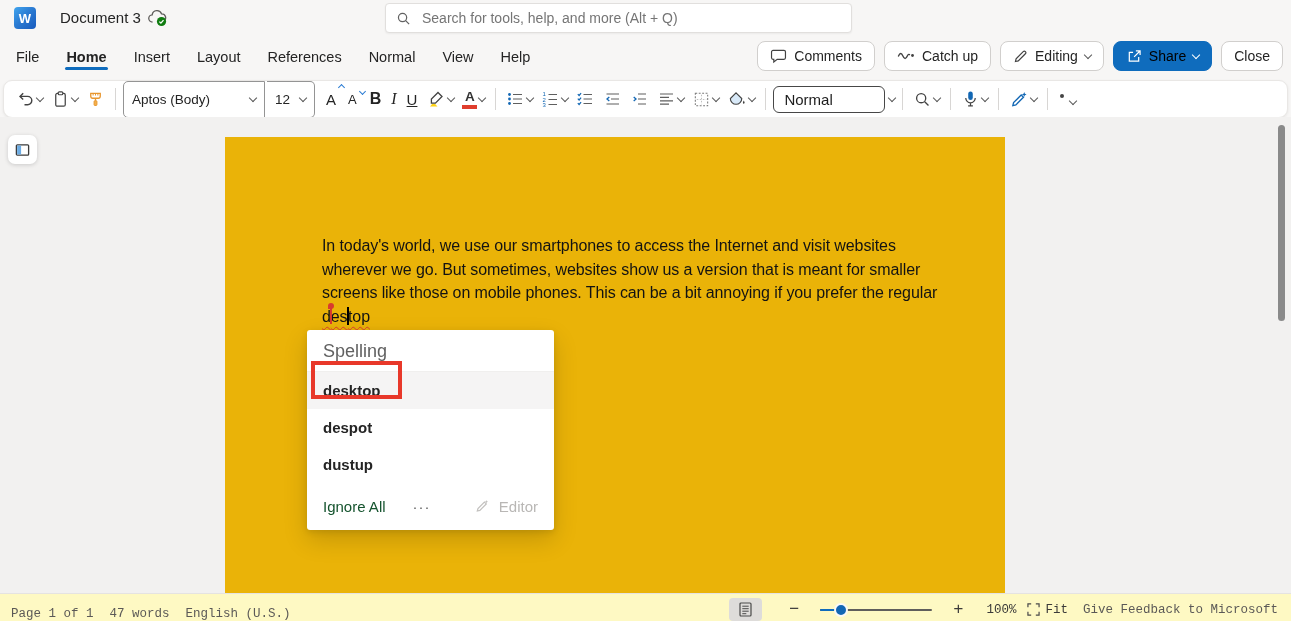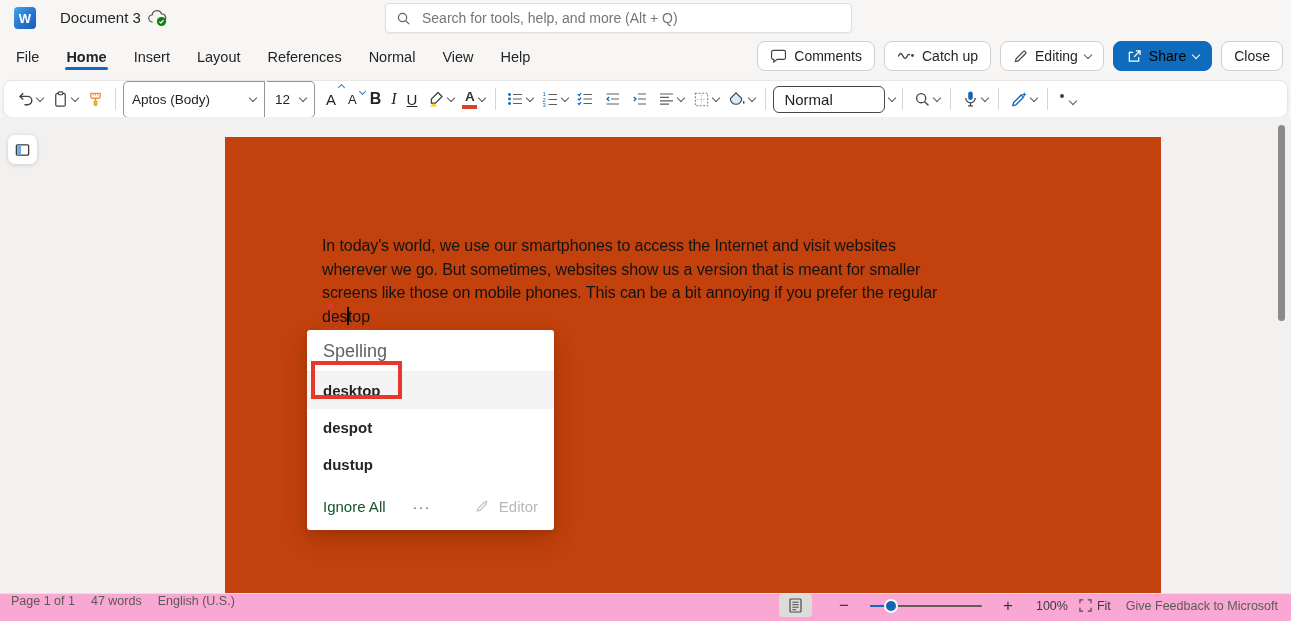--- a/index.html
+++ b/index.html
@@ -62,21 +62,21 @@
   .growshrink .mark.down { transform:rotate(45deg); top:-1px; }
   .fontcolor { display:flex; flex-direction:column; align-items:center; line-height:1; }
   .fontcolor .letter { font-size:13.5px; font-weight:bold; color:#333; }
   .fontcolor .bar { width:15px; height:4px; margin-top:1.5px; }
   .stylesbox { border:1.6px solid #474747; border-radius:6px; height:27px; width:112px;
     display:flex; align-items:center; padding:0 10px; font-size:15px; color:#1c1c1c; background:#fff; }
   .dotmore { width:4px; height:4px; border-radius:50%; background:#444; margin:0 4px 6px 2px; }
 
   
   .canvas { position:absolute; top:117px; left:0; width:1291px; height:476px; background:#f2f1f0; }
-  .page { position:absolute; left:225px; top:20px; width:936px; height:456px; background:#c2410c; }
+  .page { position:absolute; left:225px; top:20px; width:780px; height:456px; background:#eab308; }
   .navtoggle { position:absolute; left:8px; top:18px; width:29px; height:29px; background:#fff;
     border-radius:7px; box-shadow:0 1px 4px rgba(0,0,0,.16); display:flex; align-items:center; justify-content:center; }
   .doc-text { position:absolute; left:97px; top:97px; font-size:16px; line-height:23.6px;
     color:#131313; letter-spacing:-0.1px; white-space:nowrap; }
   .misspelled { text-decoration:underline; text-decoration-style:wavy; text-decoration-color:#e03e2d;
     text-decoration-thickness:1px; text-underline-offset:4px;text-align:right; }
   .redpin { position:relative; display:inline-block; width:2px; height:16px; background:#d83b2e;
     vertical-align:-2px; margin:0 -1px; }
   .redpin::before { content:""; position:absolute; top:-5px; left:-2px; width:6px; height:6px;
     border-radius:50% 50% 50% 0; background:#d83b2e; }
@@ -91,22 +91,22 @@
   .ctx-item.hl { background:#f5f4f4; }
   .annotation { position:absolute; left:4px; top:31px; width:91px; height:38px;
     border:4px solid #e8382a; pointer-events:none; }
   .ctx-footer { display:flex; align-items:center; height:38px; padding:0 16px; margin-top:4px; font-size:15px; }
   .ctx-ellipsis { margin-left:27px; color:#616161; font-size:15px; letter-spacing:1px; }
   .editor-group { margin-left:auto; display:flex; align-items:center; gap:8px; color:#b9b7b5; font-size:15px; }
 
   .scroll-thumb { position:absolute; left:1278px; top:8px; width:7px; height:196px; background:#8a8a8a; border-radius:4px; }
 
   
-  .statusbar { position:absolute; bottom:0; left:0; width:100%; height:28px; background:#f9a8d4;
-    border-top:1px solid #e5e3e1; display:flex; align-items:flex-start; font-size:12.5px; color:#5b5957; }
+  .statusbar { position:absolute; bottom:0; left:0; width:100%; height:28px; background:#fef9c3;
+    border-top:1px solid #e5e3e1; display:flex; align-items:flex-end; font-size:12.5px; color:#5b5957;font-family:Liberation Mono, monospace; }
   .sb-left { display:flex; gap:16px; padding-left:11px; }
   .sb-right { margin-left:auto; display:flex; align-items:center; gap:15px; padding-right:13px; }
   .pv-btn { width:33px; height:23px; background:#dedcda; border-radius:4px; display:flex; align-items:center; justify-content:center; }
   .zoom-glyph { font-size:17px; color:#3b3a39; }
   .slider { position:relative; width:112px; height:14px; }
   .slider .track { position:absolute; top:6px; left:0; width:100%; height:2.5px; background:#605e5c; border-radius:2px; }
   .slider .fill { position:absolute; top:6px; left:0; width:20px; height:2.5px; background:#0f6cbd; border-radius:2px; }
   .slider .thumb { position:absolute; top:0; left:14px; width:14px; height:14px; border-radius:50%;
     background:#1267b4; border:2px solid #f9f8f7; }
   .fitgroup { display:flex; align-items:center; gap:5px; }

